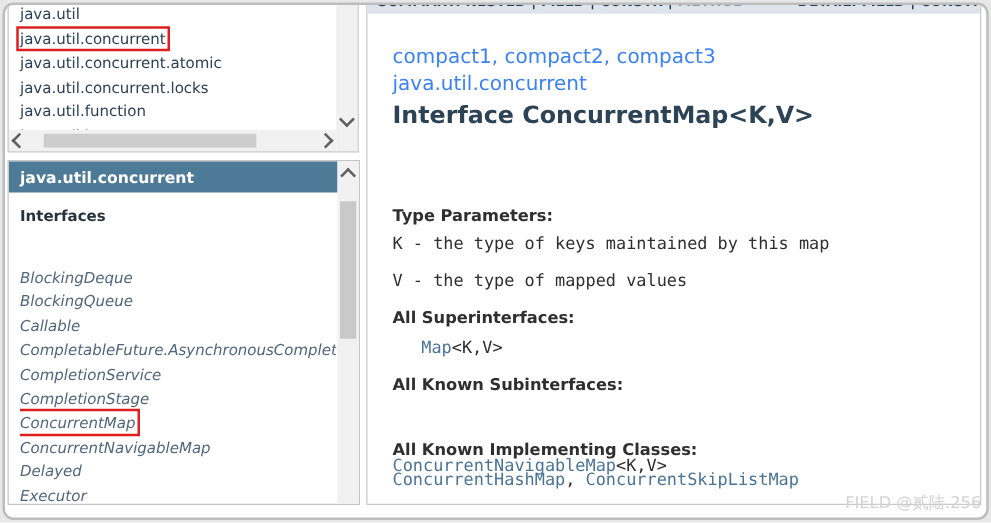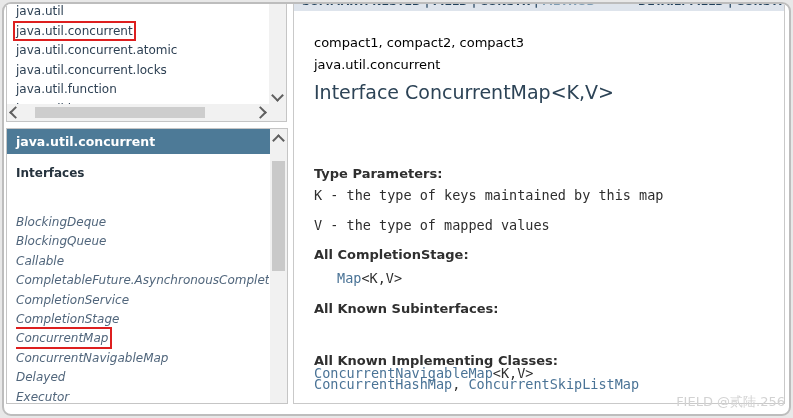--- a/index.html
+++ b/index.html
@@ -65,22 +65,22 @@
   }
   .subnav{
     position:absolute;left:0;top:0;right:0;height:18px;background:var(--subnav-bg);
     font-size:11px;font-weight:bold;line-height:18px;color:var(--subnav-text);
     white-space:nowrap;overflow:hidden;
   }
   .subnav-left{position:absolute;left:8px;top:0;}
   .subnav-right{position:absolute;left:344px;top:0;}
   .subnav-link{color:var(--subnav-link);cursor:pointer;}
   .blk{position:absolute;left:20px;white-space:nowrap;}
-  .txt-plain{font-size:13px;color:#000000;}
-  .page-title{font-size:19px;font-weight:normal;color:var(--title-text);text-align:right;}
+  .txt-plain{font-size:16px;color:#3b82f6;}
+  .page-title{font-size:19px;font-weight:bold;color:var(--title-text);text-align:right;}
   .lbl{font-size:13px;font-weight:bold;color:#2f2f2f;}
   .mono{font-family:"DejaVu Sans Mono","Liberation Mono",monospace;font-size:13.5px;color:#2e2e2e;}
   .mono a,.mono-link{color:var(--link);text-decoration:none;cursor:pointer;}
   .watermark{
     position:absolute;right:8px;top:393px;font-size:13px;color:#d2d2d2;z-index:10;
     font-family:"DejaVu Sans","Liberation Sans",sans-serif;
   }
 </style>
 </head>
 <body>
@@ -143,21 +143,21 @@
     </div>
 
     <div class="blk txt-plain" style="top:42px;">compact1, compact2, compact3</div>
     <div class="blk txt-plain" style="top:64px;">java.util.concurrent</div>
     <div class="blk page-title" style="top:88px;">Interface ConcurrentMap&lt;K,V&gt;</div>
 
     <div class="blk lbl" style="top:173px;">Type Parameters:</div>
     <div class="blk mono" style="top:194px;">K - the type of keys maintained by this map</div>
     <div class="blk mono" style="top:224px;">V - the type of mapped values</div>
 
-    <div class="blk lbl" style="top:254px;">All CompletionStage:</div>
+    <div class="blk lbl" style="top:254px;">All Superinterfaces:</div>
     <div class="blk mono" style="top:277px;padding-left:23px;"><span class="mono-link">Map</span><span>&lt;K,V&gt;</span></div>
 
     <div class="blk lbl" style="top:308px;">All Known Subinterfaces:</div>
     <div class="blk mono" style="top:331px;margin-top:41px;"><span class="mono-link">ConcurrentNavigableMap</span><span>&lt;K,V&gt;</span></div>
 
     <div class="blk lbl" style="top:360px;">All Known Implementing Classes:</div>
     <div class="blk mono" style="top:383px;"><span class="mono-link">ConcurrentHashMap</span><span>, </span><span class="mono-link">ConcurrentSkipListMap</span></div>
   </div>
 
 </div>

